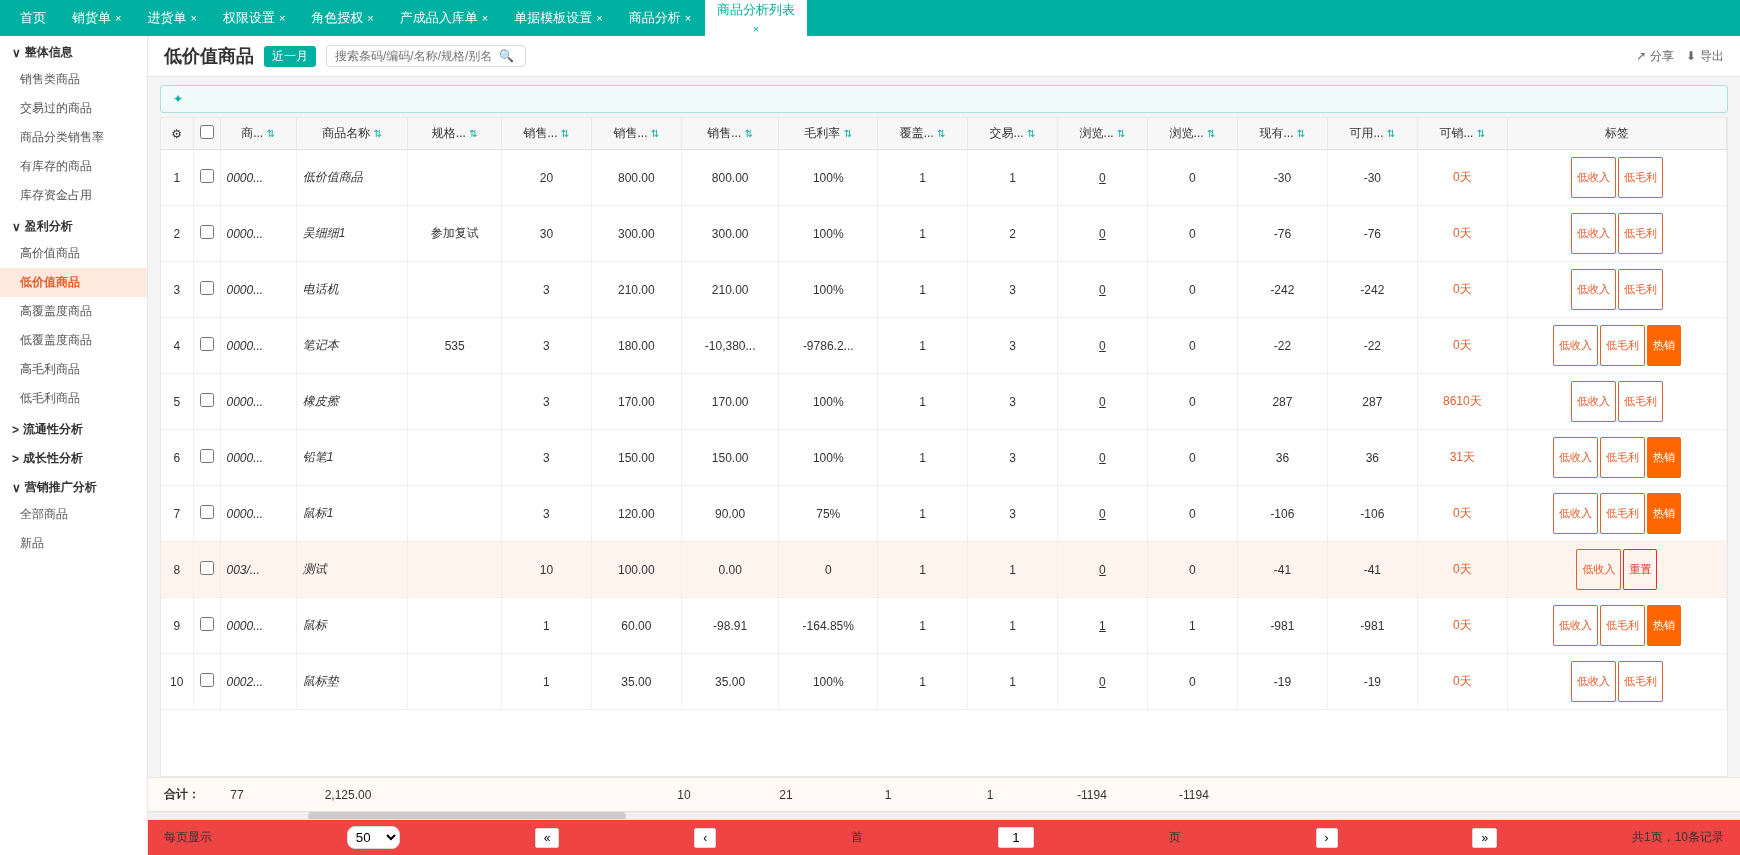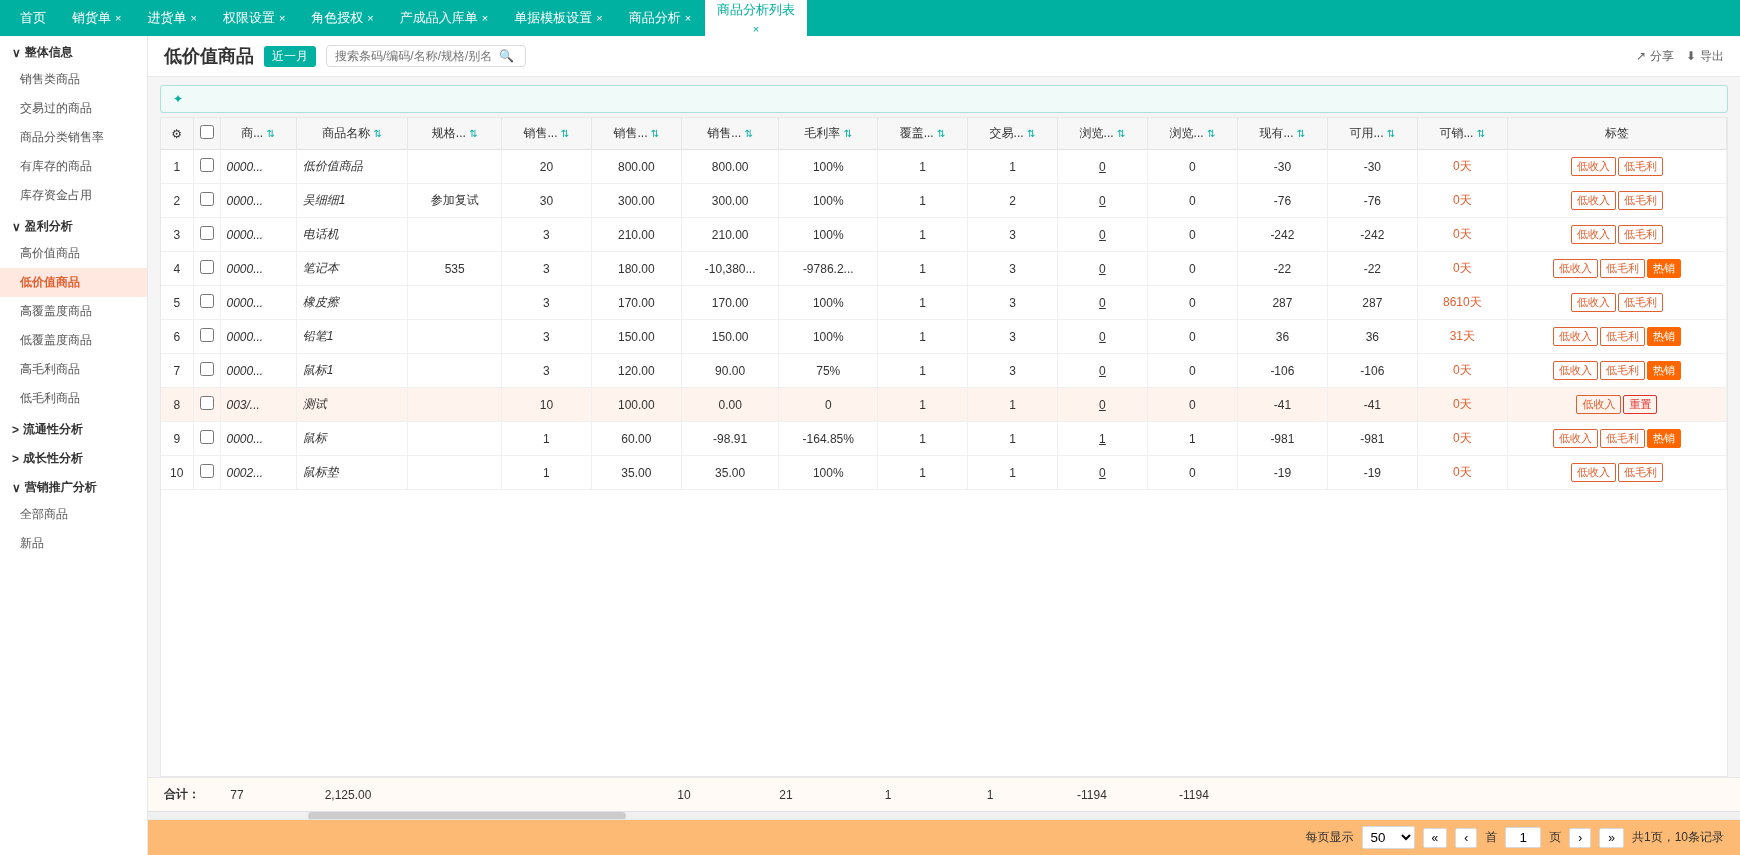--- a/index.html
+++ b/index.html
@@ -137,21 +137,21 @@
     tbody tr { border-bottom: 1px solid #f0f0f0; }
     tbody tr.highlighted { background: #fff3ed; }
     tbody td {
       padding: 6px 6px;
       text-align: center;
       color: #333;
       border-right: 1px solid #f0f0f0;
       white-space: nowrap;
     }
     tbody td.left { text-align: left; font-style: italic; }
-    .tag { display: inline-block; padding: 1px 5px; border-radius: 2px; font-size: 11px; margin: 1px; }
+    .tag { display: inline-block; padding: 12px 5px; border-radius: 2px; font-size: 11px; margin: 1px; }
     .tag-orange { color: #e06030; border: 1px solid #e06030; }
     .tag-red { color: #e03030; border: 1px solid #e03030; }
     .tag-hot { color: #fff; background: #ff6600; border: 1px solid #ff6600; }
     .zero-orange { color: #e06030; }
     .underline-link { text-decoration: underline; color: #333; cursor: pointer; }
 
     
     .footer-summary {
       background: #fffaf5;
       border-top: 1px solid #e8e8e8;
@@ -170,26 +170,26 @@
       gap: 42px;
     }
     .footer-cell {
       text-align: center;
       padding: 0 6px;
       min-width: 60px;
     }
 
     
     .pagination-bar {
-      background: #fdba74;
+      background: #ef4444;
       border-top: 1px solid #e8e8e8;
       padding: 6px 16px;
       display: flex;
       align-items: center;
-      justify-content: flex-end;
+      justify-content: space-between;
       gap: 8px;
       font-size: 12px;
       color: #333;
     }
     .page-btn {
       border: 1px solid #d9d9d9;
       background: #fff;
       padding: 2px 8px;
       cursor: pointer;
       border-radius: 2px;
@@ -198,21 +198,21 @@
     .page-num-input {
       border: 1px solid #d9d9d9;
       width: 36px;
       text-align: center;
       padding: 2px 4px;
       border-radius: 2px;
     }
     .per-page-select {
       border: 1px solid #d9d9d9;
       padding: 2px 4px;
-      border-radius: 2px;
+      border-radius: 8px;
       background: #fff;
       cursor: pointer;
     }
 
     .sort-icon { color: #00b0a0; font-size: 10px; }
     .checkbox { width: 14px; height: 14px; cursor: pointer; }
   </style>
 </head>
 <body>
 

